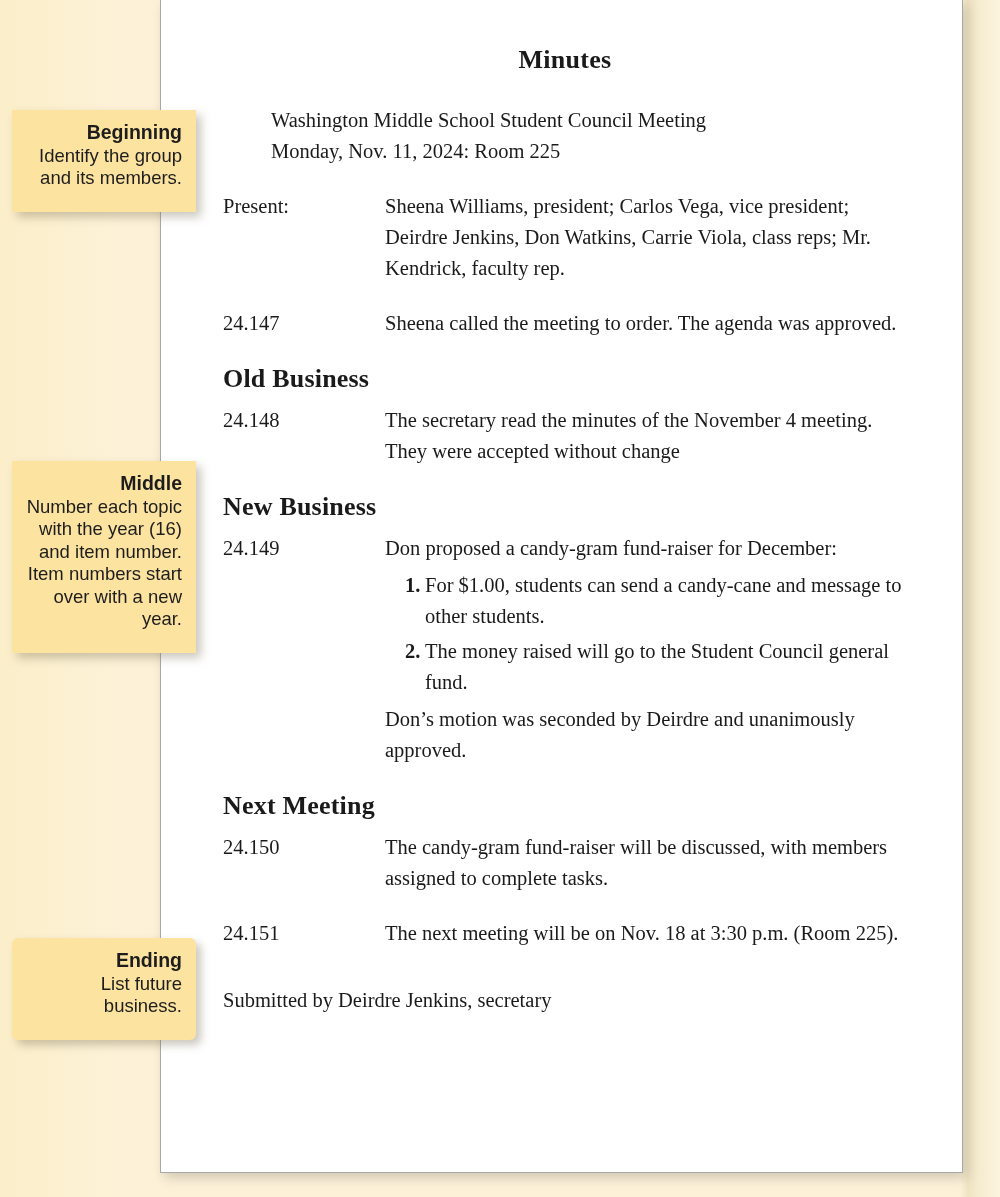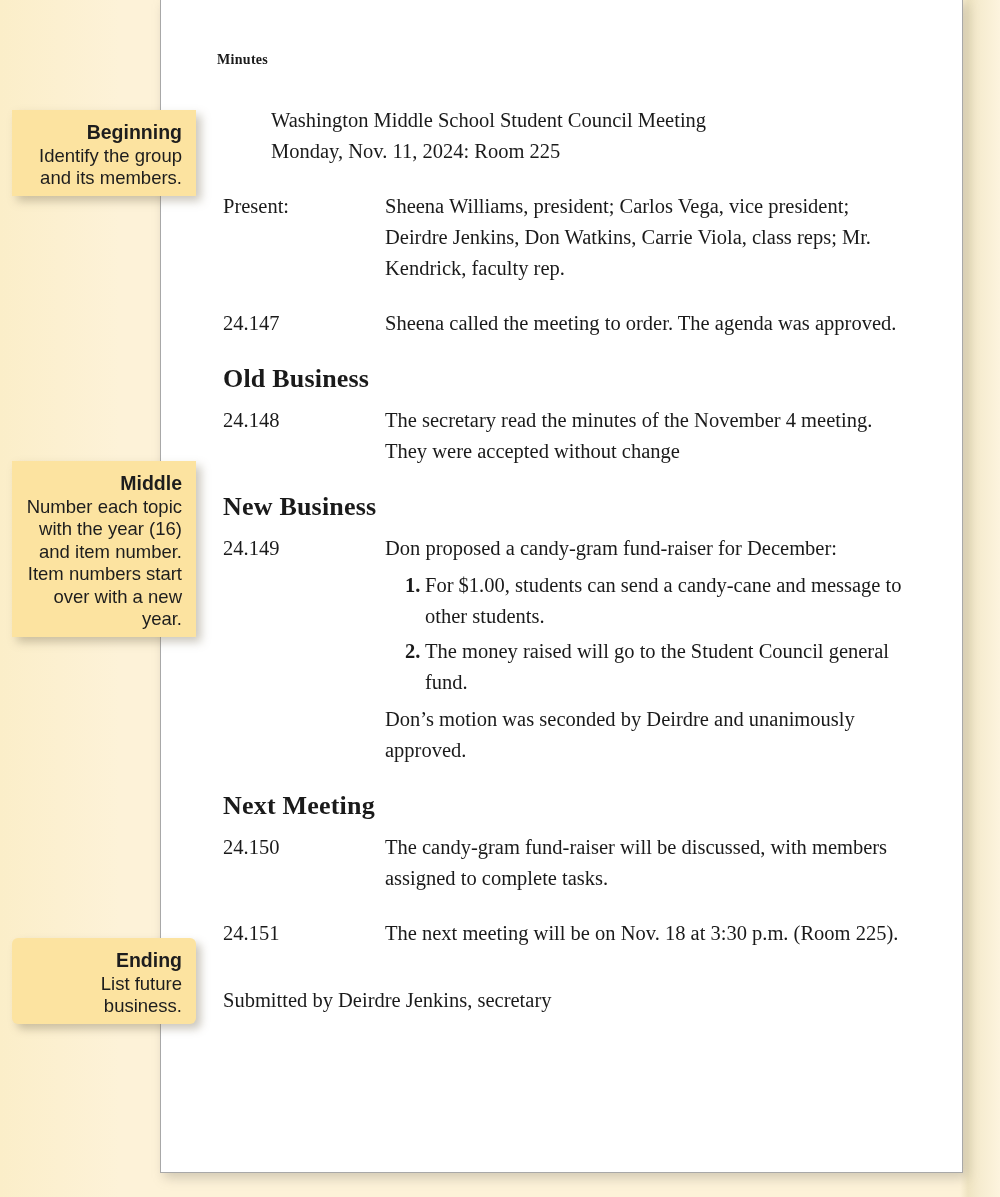--- a/index.html
+++ b/index.html
@@ -59,22 +59,23 @@
     position: absolute;
     left: 62px;   
     top: 44px;
     width: 690px;
     color: #1a1a1a;
     font-size: 20.5px;
     line-height: 31px;
   }
 
   .doc-title {
-    font-weight: bold;
-    font-size: 14px;
+    text-align: center;
+    font-weight: bold;
+    font-size: 26px;
     letter-spacing: 0.3px;
     margin-left: -6px;
     margin-bottom: 30px;
   }
 
   .intro {
     margin-bottom: 24px;
     margin-left: 48px;
   }
   .intro div { white-space: nowrap; }
@@ -127,21 +128,21 @@
 
   
   .callout {
     position: absolute;
     left: 12px;
     width: 184px;
     background: #fce3a0;
     color: #1d1d1d;
     font-family: "Liberation Sans", "DejaVu Sans", sans-serif;
     text-align: right;
-    padding: 11px 14px 6px 10px;
+    padding: 11px 14px 22px 10px;
     box-shadow: 5px 5px 9px rgba(120,110,85,0.38);
     line-height: 22.5px;
     font-size: 18.5px;
   }
   .callout .callout-title {
     font-weight: bold;
     font-size: 19.5px;
     margin-bottom: 1px;
   }
   .callout .callout-text {

